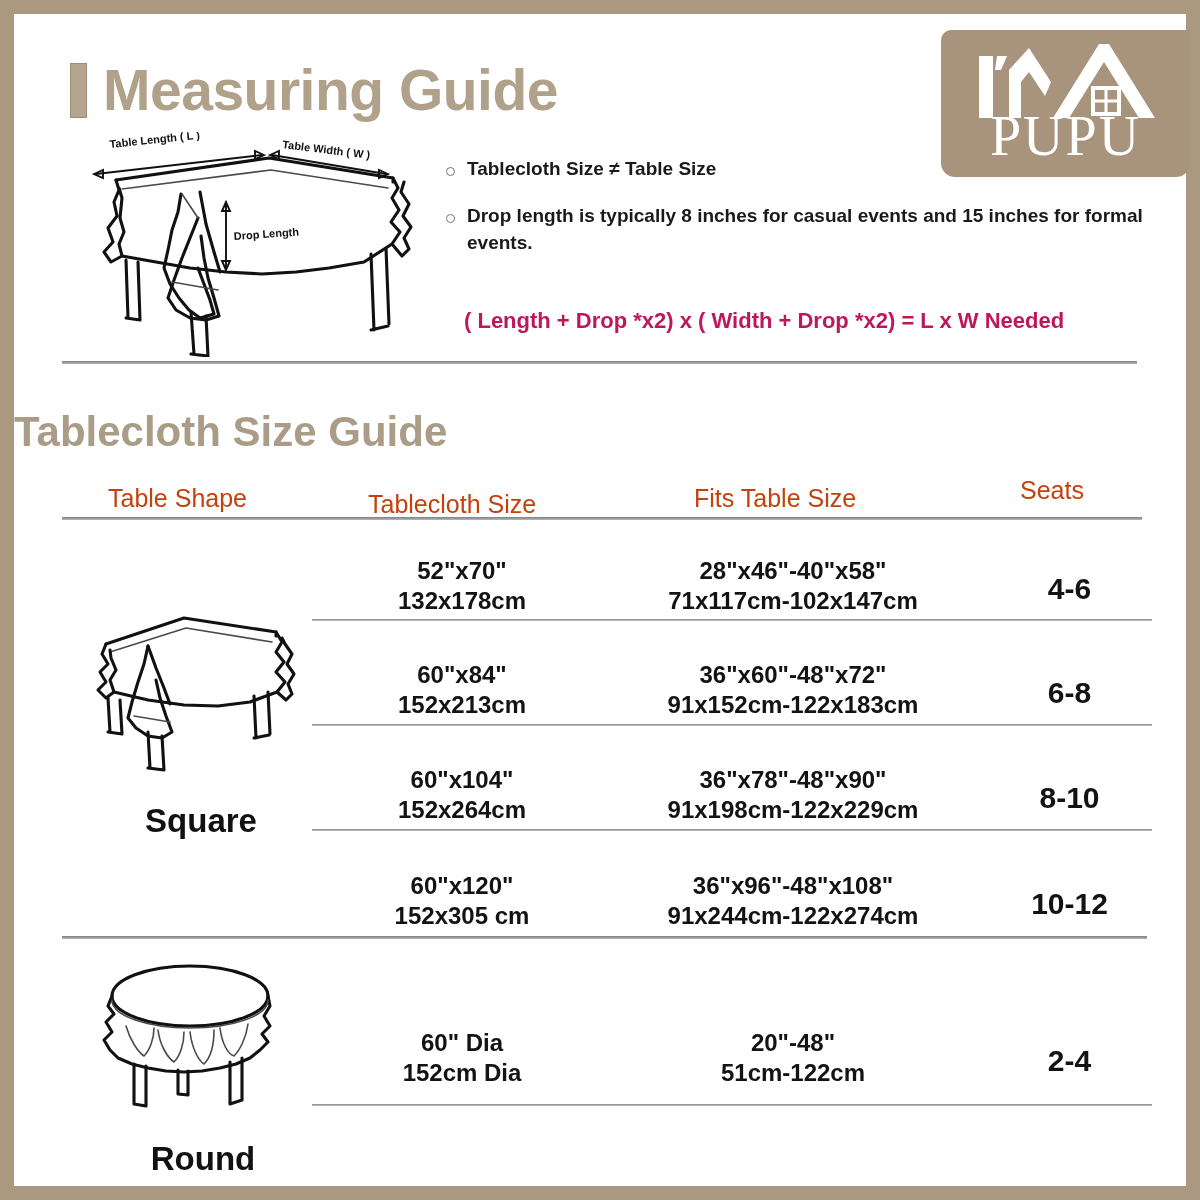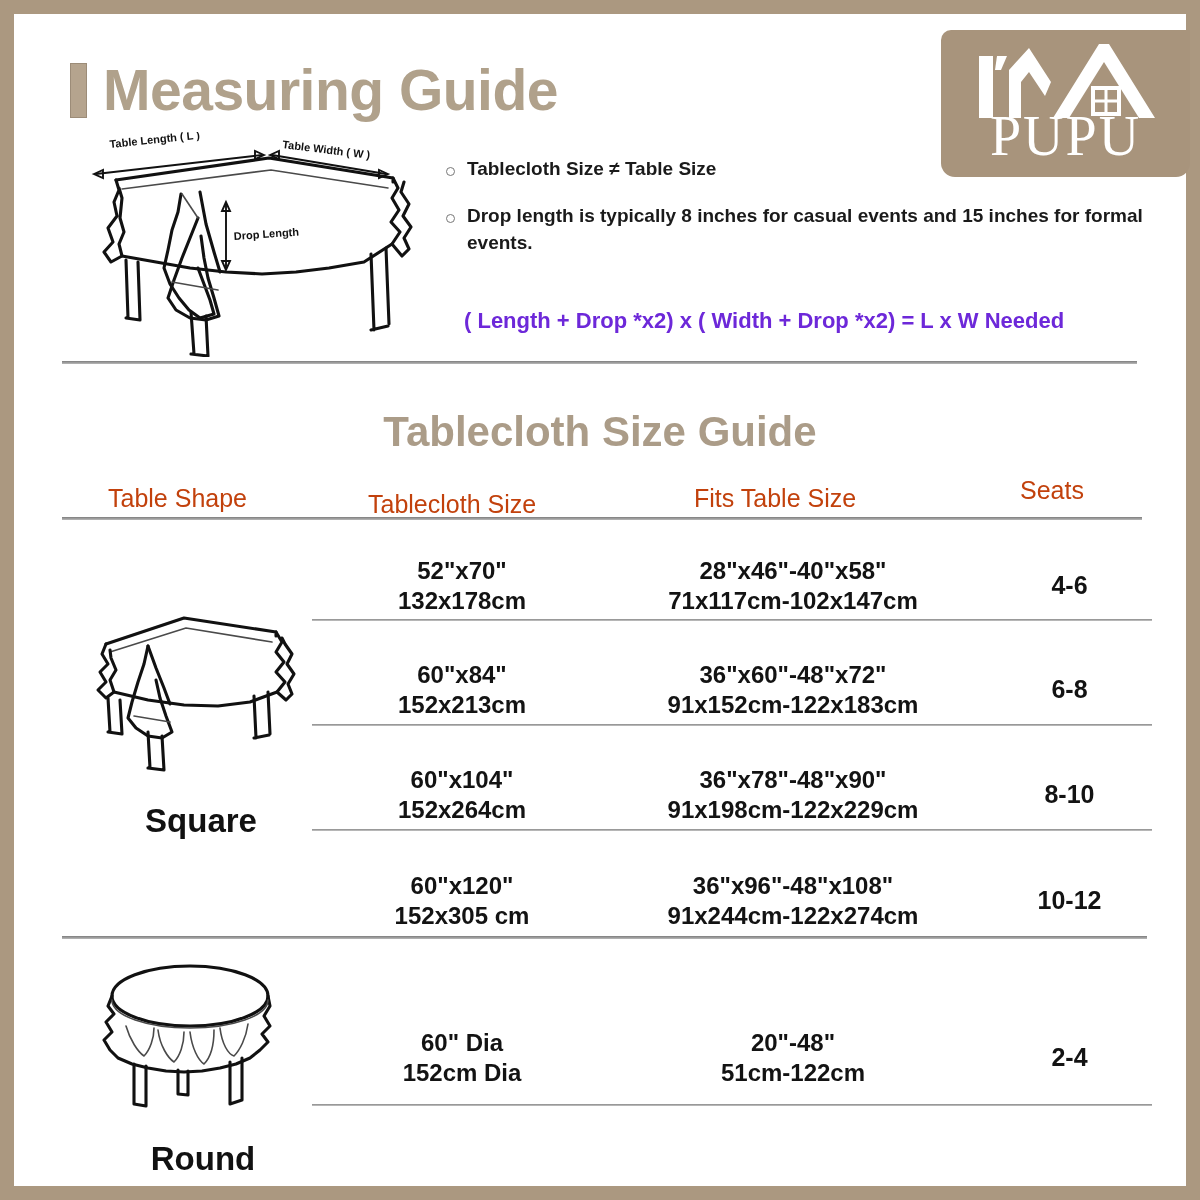--- a/index.html
+++ b/index.html
@@ -60,31 +60,31 @@
     width:7px;height:7px;border-radius:50%;
     background:#ffffff;border:1.6px solid #777;
     margin:11px 12px 0 0;flex:none;
   }
   .bullet-text{
     font-size:19px;color:#1a1a1a;line-height:1.42;font-weight:bold;
     font-family:"Liberation Sans", sans-serif;
   }
   .formula{
     position:absolute;left:450px;top:294px;width:700px;
-    font-size:22px;color:#6d28d9;font-weight:bold;
+    font-size:22px;color:#be185d;font-weight:bold;
     font-family:"Liberation Sans", sans-serif;
   }
 
   
   .hr{position:absolute;height:3px;background:linear-gradient(to bottom,#7d7d7d,#b9b9b9);}
   .hr.thin{height:2px;background:linear-gradient(to bottom,#8a8a8a,#c5c5c5);}
 
   
   .section-title{
-    position:absolute;left:0;right:0;top:394px;text-align:center;
+    position:absolute;left:0;right:0;top:394px;
     font-size:42px;font-weight:bold;color:#ab9c88;
     font-family:"Liberation Sans", sans-serif;
   }
 
   
   .col-headers{position:absolute;left:62px;top:468px;width:1075px;height:34px;}
   .col-h{
     position:absolute;font-size:25px;color:#c2410c;font-weight:normal;
     font-family:"Liberation Sans", sans-serif;white-space:nowrap;
   }
@@ -95,21 +95,21 @@
 
   
   .row{position:absolute;left:312px;width:825px;height:100px;}
   .cell{
     position:absolute;text-align:center;
     font-size:24px;font-weight:bold;color:#131313;
     font-family:"Liberation Sans", sans-serif;line-height:1.25;
   }
   .cell.size{left:0px;width:272px;top:14px;}
   .cell.fits{left:272px;width:390px;top:14px;}
-  .cell.seats{left:662px;width:163px;top:28px;font-size:25px;}
+  .cell.seats{left:662px;width:163px;top:28px;font-size:30px;}
 
   
   .shape-box{position:absolute;}
   .shape-label{
     text-align:center;font-size:33px;font-weight:bold;color:#111;
     font-family:"Liberation Sans", sans-serif;margin-top:16px;
   }
   svg{display:block;}
   .ln{fill:none;stroke:#111;stroke-width:3.1;stroke-linejoin:round;stroke-linecap:round;}
   .ln-thin{fill:none;stroke:#4a4a4a;stroke-width:1.6;stroke-linejoin:round;stroke-linecap:round;}

